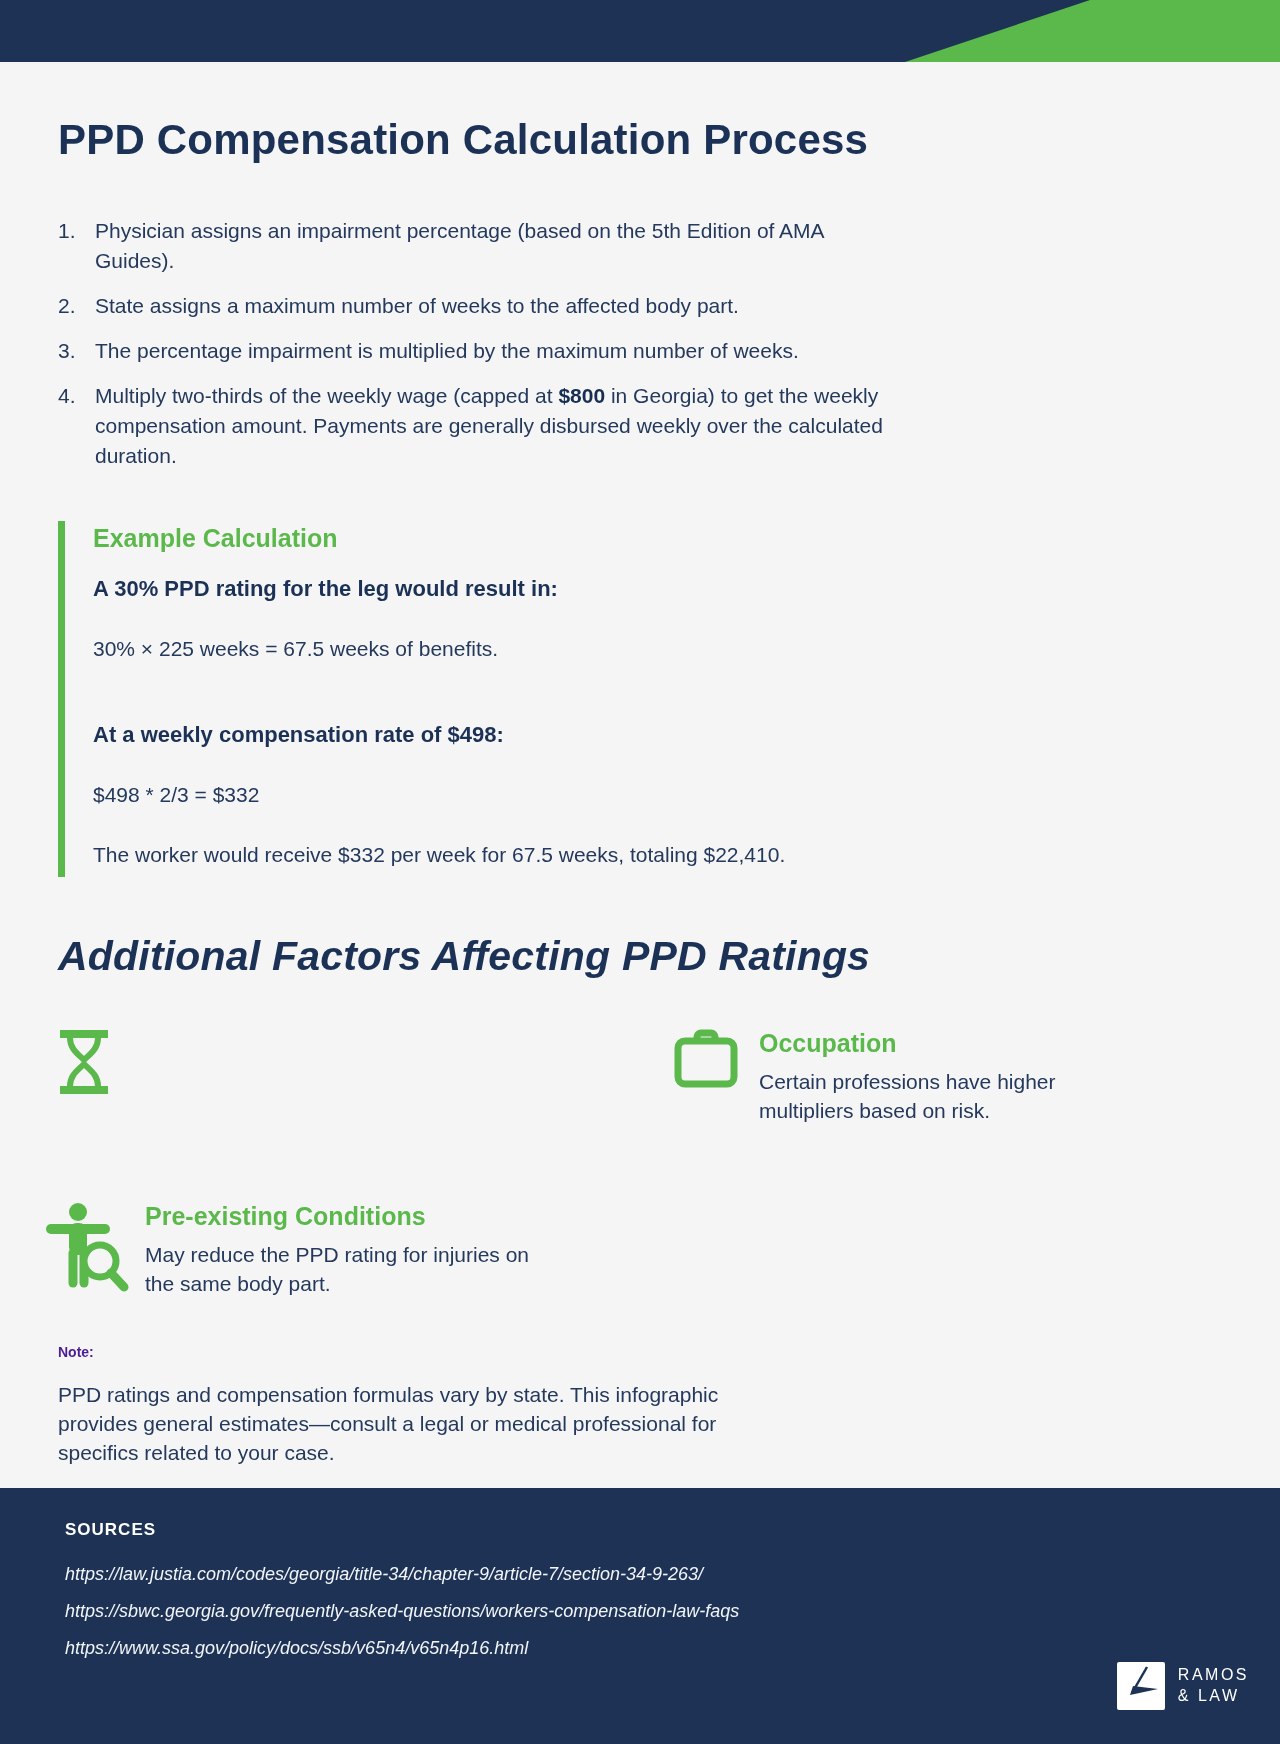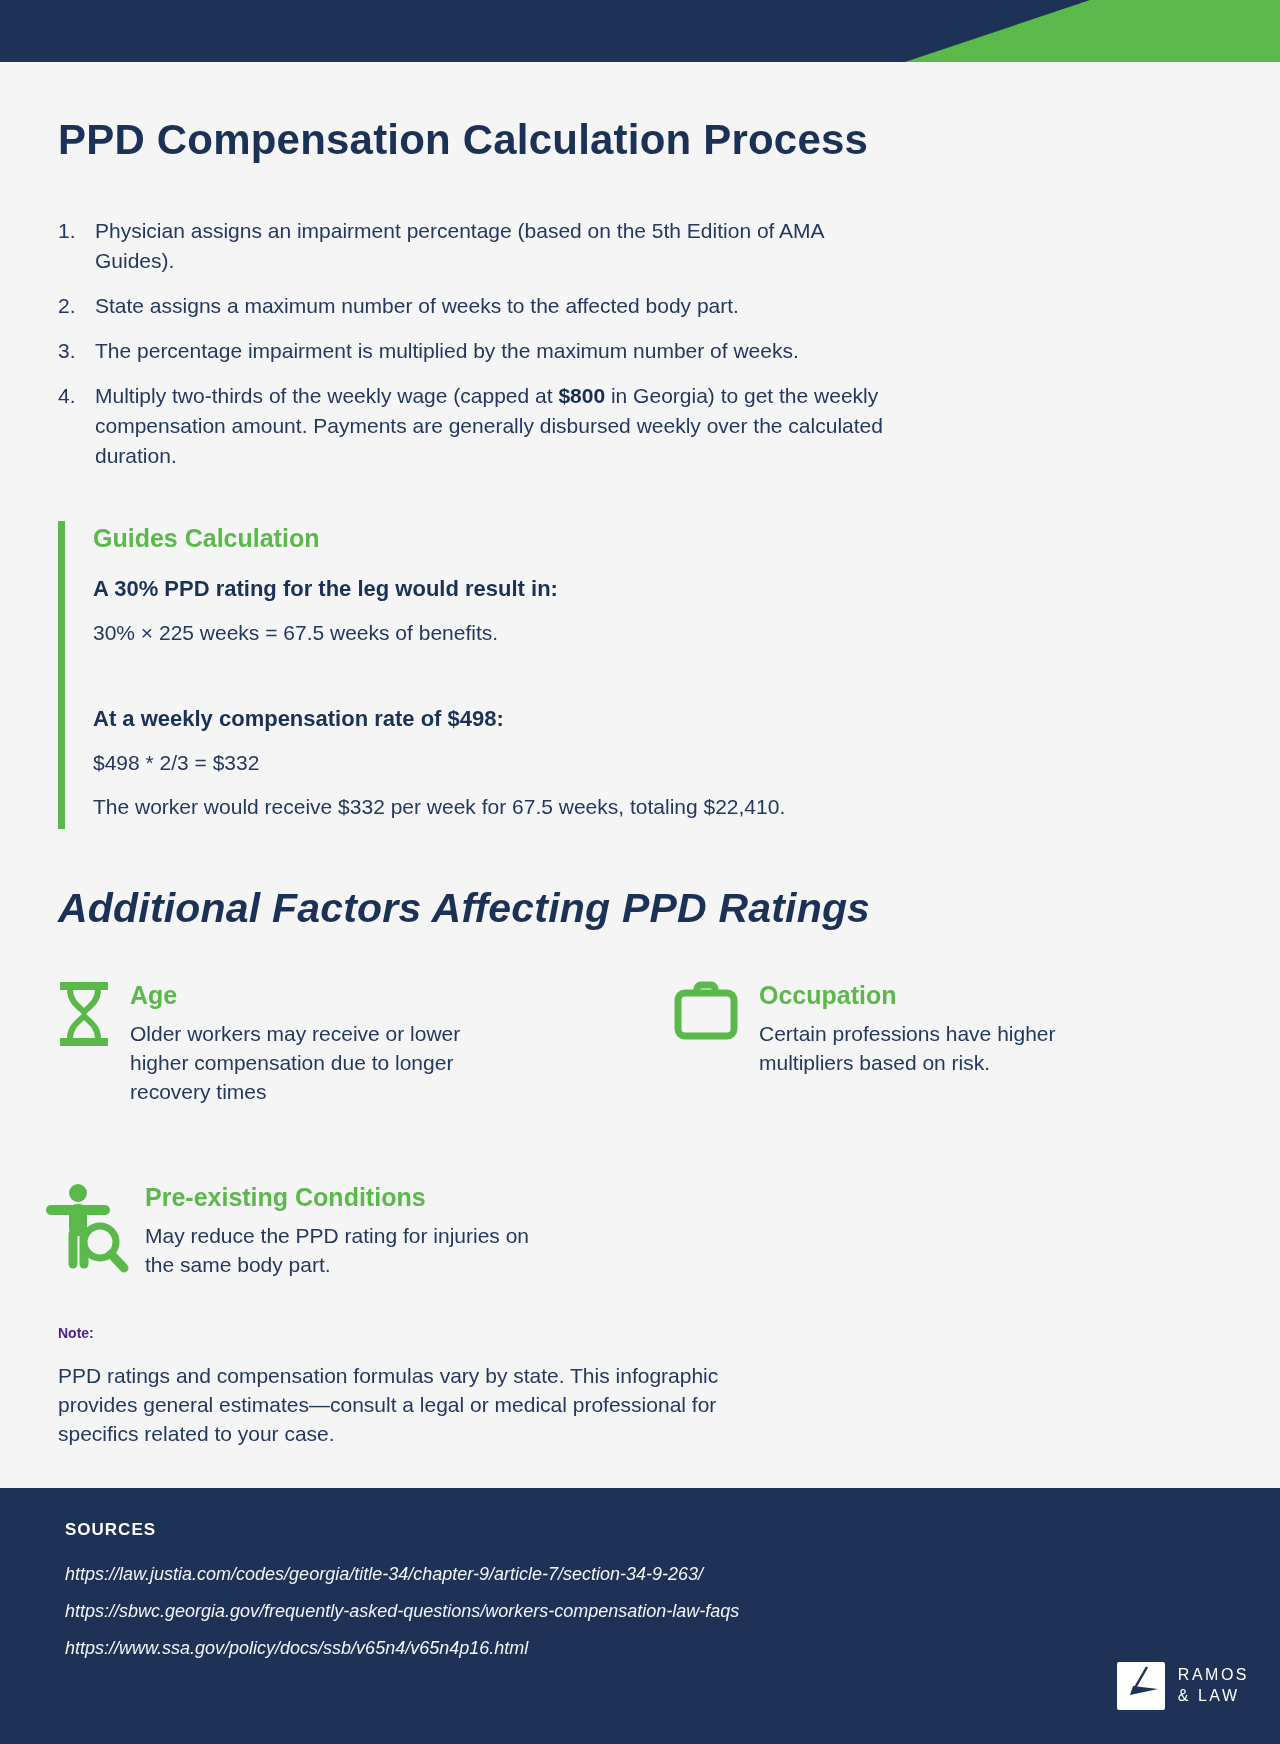--- a/index.html
+++ b/index.html
@@ -55,21 +55,21 @@
     line-height: 31px;
   }
   .ex-bold {
     margin-top: 21px;
     font-size: 22px;
     font-weight: 700;
     color: #1b3156;
     line-height: 28px;
   }
   .ex-bold.second { margin-top: 58px; }
-  .ex-line { margin-top: 16px; font-size: 21px; line-height: 28px; }
+  .ex-line { margin-top: 32px; font-size: 21px; line-height: 28px; }
   
   .factors-title { margin-top: 56px; font-size: 41px; font-style: italic; }
   .factors-row { display: flex; margin-top: 48px; }
   .factor { display: flex; align-items: flex-start; }
   .factor-left { width: 615px; flex: 0 0 615px; }
   .factor-icon { flex: 0 0 auto; }
   .factor-body { margin-left: 20px; }
   .factor-heading {
     color: #5bb84a;
     font-size: 25px;
@@ -163,45 +163,41 @@
         <span class="step-num">3.</span>
         <span class="step-text">The percentage impairment is multiplied by the maximum number of weeks.</span>
       </li>
       <li class="step">
         <span class="step-num">4.</span>
         <span class="step-text"><span>Multiply two-thirds of the weekly wage (capped at </span><b>$800</b><span> in Georgia) to get the weekly compensation amount. Payments are generally disbursed weekly over the calculated duration.</span></span>
       </li>
     </ul>
 
     <div class="example">
-      <div class="example-title">Guides Calculation</div>
+      <div class="example-title">Example Calculation</div>
       <p class="ex-bold">A 30% PPD rating for the leg would result in:</p>
       <p class="ex-line">30% × 225 weeks = 67.5 weeks of benefits.</p>
       <p class="ex-bold second">At a weekly compensation rate of $498:</p>
       <p class="ex-line">$498 * 2/3 = $332</p>
       <p class="ex-line">The worker would receive $332 per week for 67.5 weeks, totaling $22,410.</p>
     </div>
 
     <h1 class="factors-title">Additional Factors Affecting PPD Ratings</h1>
 
     <div class="factors-row">
       <div class="factor factor-left">
         <div class="factor-icon">
           <svg width="52" height="68" viewBox="0 0 52 68">
             <g stroke="#5bb84a" fill="none">
               <line x1="2" y1="6" x2="50" y2="6" stroke-width="8"></line>
               <line x1="2" y1="62" x2="50" y2="62" stroke-width="8"></line>
               <path d="M12 10 C12 21 20 26 26 32 C32 26 40 21 40 10" stroke-width="6"></path>
               <path d="M12 58 C12 47 20 42 26 36 C32 42 40 47 40 58" stroke-width="6"></path>
             </g>
           </svg>
-        </div>
-        <div class="factor-body">
-          <div class="factor-heading">Age</div>
-          <div class="factor-text" style="max-width:360px">Older workers may receive or lower higher compensation due to longer recovery times</div>
         </div>
       </div>
 
       <div class="factor">
         <div class="factor-icon">
           <svg width="66" height="62" viewBox="0 0 66 62">
             <g stroke="#5bb84a" fill="none">
               <path d="M24 13 V9 a4 4 0 0 1 4 -4 h10 a4 4 0 0 1 4 4 v4" stroke-width="7"></path>
               <rect x="5" y="13" width="56" height="43" rx="7" stroke-width="7"></rect>
             </g>

